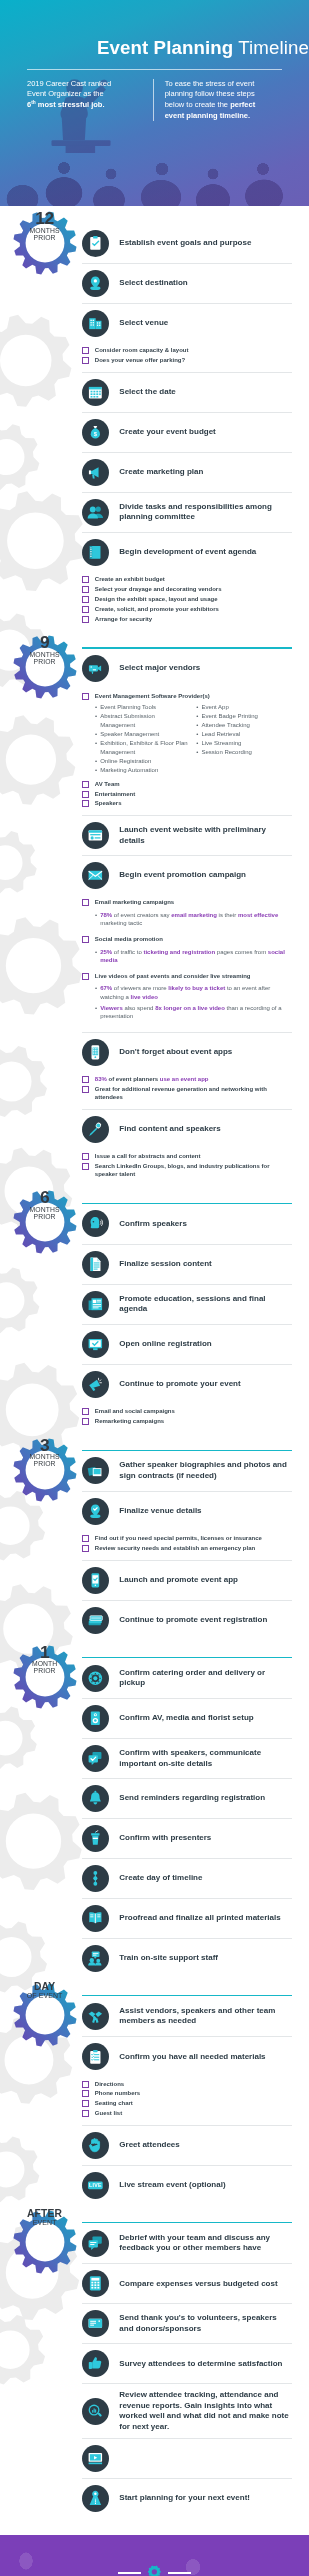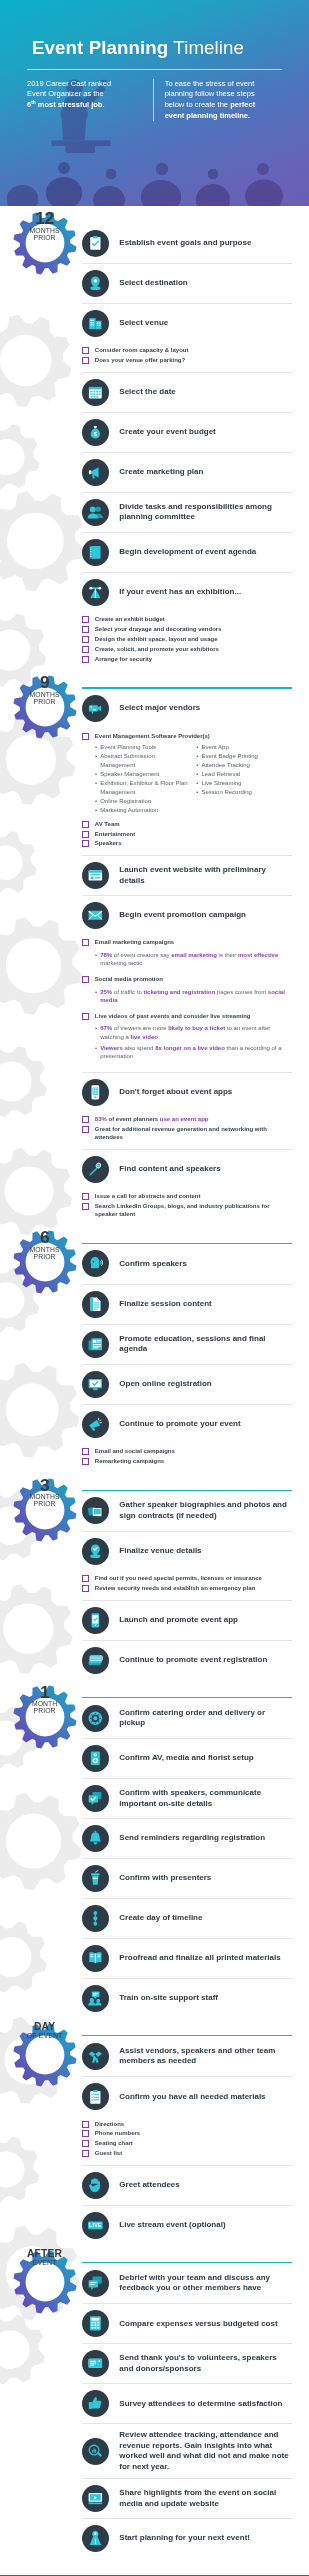--- a/index.html
+++ b/index.html
@@ -40,21 +40,21 @@
   }
   .header-speaker {
     position: absolute;
     left: 46px; top: 76px;
     width: 70px; height: 77px;
     pointer-events: none;
     opacity: .45;
   }
   .header-title {
     position: relative;
-    text-align: left;
+    text-align: right;
     padding-top: 37px;
     font-size: 18.7px;
     letter-spacing: 0.1px;
     font-weight: 300;
     z-index: 3;
     padding-left: 32px;
   }
   .header-title b { font-weight: 700; }
   .header-sub {
     position: relative;
@@ -462,32 +462,20 @@
                   <rect x="5" y="8.2" width="2.2" height="1.3"></rect>
                   <rect x="5" y="10.9" width="2.2" height="1.3"></rect>
                   <rect x="5" y="13.6" width="2.2" height="1.3"></rect>
                   <rect x="5" y="16.3" width="2.2" height="1.3"></rect>
                   <rect x="5" y="19" width="2.2" height="1.3"></rect>
                 </g>
               </svg>
             </span>
         <span class="row-label">Begin development of event agenda</span>
       </div>
-          <div class="row ">
-        <span class="icon-wrap">
-              <svg width="16.7" height="16.7" viewBox="0 0 26 26">
-                <path d="M4 5h18v3H4z" fill="#2ec8dc"></path>
-                <circle cx="6" cy="6.5" r="2.2" fill="#ffffff"></circle>
-                <circle cx="20" cy="6.5" r="2.2" fill="#ffffff"></circle>
-                <path d="M13 7l8 15H5z" fill="#2ec8dc"></path>
-                <path d="M13 7v15" stroke="#ffffff" stroke-width="1.4"></path>
-              </svg>
-            </span>
-        <span class="row-label">If your event has an exhibition...</span>
-      </div>
           <div class="checks">
             <div class="check">
             <span class="cbox"></span>
             <span class="check-label">Create an exhibit budget</span>
           </div>
             <div class="check">
             <span class="cbox"></span>
             <span class="check-label">Select your drayage and decorating vendors</span>
           </div>
             <div class="check">
@@ -1179,21 +1167,20 @@
       </div>
           <div class="row ">
         <span class="icon-wrap">
               <svg width="16.7" height="16.7" viewBox="0 0 26 26">
                 <rect x="2.5" y="4.5" width="21" height="14" rx="1.5" fill="#ffffff"></rect>
                 <rect x="4.5" y="6.5" width="17" height="10" fill="#2ec8dc"></rect>
                 <path d="M11 9.5l5 2.6-5 2.6z" fill="#ffffff"></path>
                 <rect x="2.5" y="19.5" width="21" height="2.6" fill="#2ec8dc"></rect>
               </svg>
             </span>
-        <span class="row-label">Share highlights from the event on social media and update website</span>
       </div>
           <div class="row ">
         <span class="icon-wrap">
               <svg width="16.7" height="16.7" viewBox="0 0 26 26">
                 <path d="M9.5 10.5L4 23.5h18l-5.5-13z" fill="#2ec8dc"></path>
                 <g fill="#ffffff">
                   <rect x="12.4" y="12.5" width="1.5" height="2.4"></rect>
                   <rect x="12.4" y="16" width="1.5" height="2.4"></rect>
                   <rect x="12.4" y="19.5" width="1.5" height="2.4"></rect>
                 </g>

